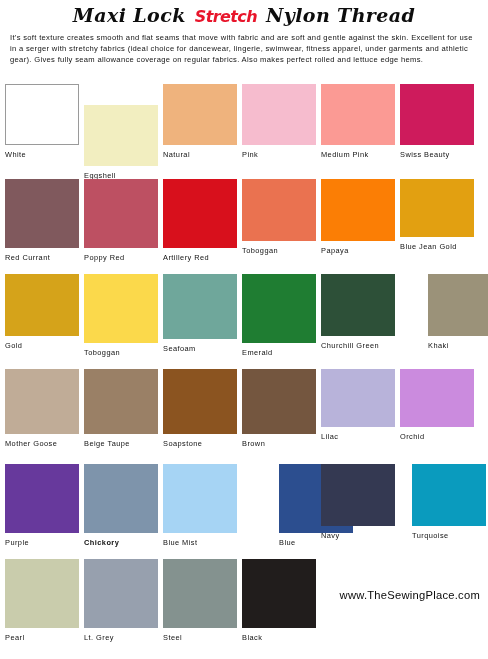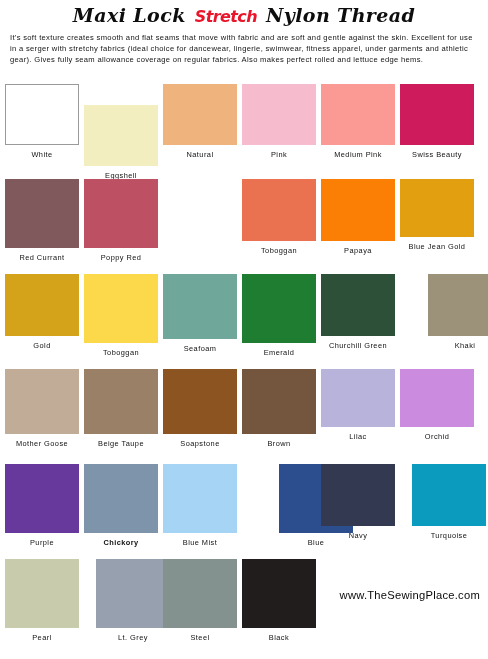--- a/index.html
+++ b/index.html
@@ -70,21 +70,20 @@
   .swatch-chip {
     width: 74px;
     display: block;
   }
   .swatch-chip.bordered {
     width: 72px;
     border: 1px solid #9a9a9a;
   }
   .swatch-label {
     display: block;
-    text-align: center;
     font-size: 7.4px;
     letter-spacing: 0.45px;
     color: #111111;
     line-height: 9px;
     padding-top: 5px;
     white-space: nowrap;
   }
 
   
   #site-url {
@@ -136,20 +135,24 @@
     </div>
     <div class="swatch-row">
       <div class="swatch-cell" style="left: 5px;">
         <div class="swatch-chip" style="background: rgb(128, 89, 93); height: 69px;"></div>
         <span class="swatch-label">Red Currant</span>
       </div>
       <div class="swatch-cell" style="left: 84px;">
         <div class="swatch-chip" style="background: rgb(189, 80, 98); height: 69px;"></div>
         <span class="swatch-label">Poppy Red</span>
       </div>
+      <div class="swatch-cell" style="left: 163px;">
+        <div class="swatch-chip" style="background: rgb(216, 16, 28); height: 69px;"></div>
+        <span class="swatch-label">Artillery Red</span>
+      </div>
       <div class="swatch-cell" style="left: 242px;">
         <div class="swatch-chip" style="background: rgb(234, 114, 80); height: 62px;"></div>
         <span class="swatch-label">Toboggan</span>
       </div>
       <div class="swatch-cell" style="left: 321px;">
         <div class="swatch-chip" style="background: rgb(251, 126, 5); height: 62px;"></div>
         <span class="swatch-label">Papaya</span>
       </div>
       <div class="swatch-cell" style="left: 400px;">
         <div class="swatch-chip" style="background: rgb(226, 160, 17); height: 58px;"></div>
@@ -232,21 +235,21 @@
       <div class="swatch-cell" style="left: 400px; margin-left: 12px;">
         <div class="swatch-chip" style="background: rgb(10, 155, 190); height: 62px;"></div>
         <span class="swatch-label">Turquoise</span>
       </div>
     </div>
     <div class="swatch-row">
       <div class="swatch-cell" style="left: 5px;">
         <div class="swatch-chip" style="background: rgb(201, 204, 172); height: 69px;"></div>
         <span class="swatch-label">Pearl</span>
       </div>
-      <div class="swatch-cell" style="left: 96px;">
+      <div class="swatch-cell" style="left: 84px;">
         <div class="swatch-chip" style="background: rgb(151, 160, 174); height: 69px;"></div>
         <span class="swatch-label">Lt. Grey</span>
       </div>
       <div class="swatch-cell" style="left: 163px;">
         <div class="swatch-chip" style="background: rgb(132, 146, 143); height: 69px;"></div>
         <span class="swatch-label">Steel</span>
       </div>
       <div class="swatch-cell" style="left: 242px;">
         <div class="swatch-chip" style="background: rgb(33, 29, 28); height: 69px;"></div>
         <span class="swatch-label">Black</span>

